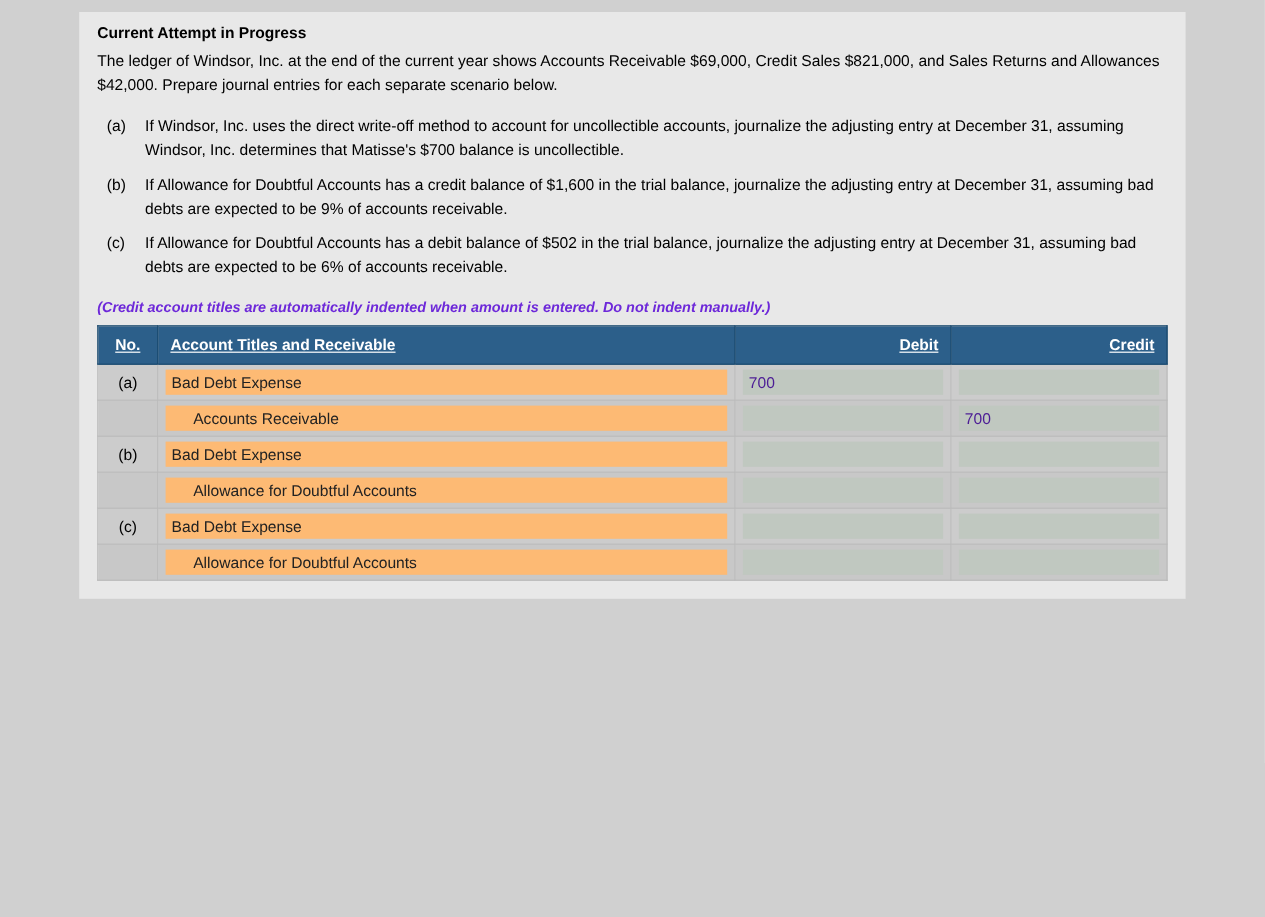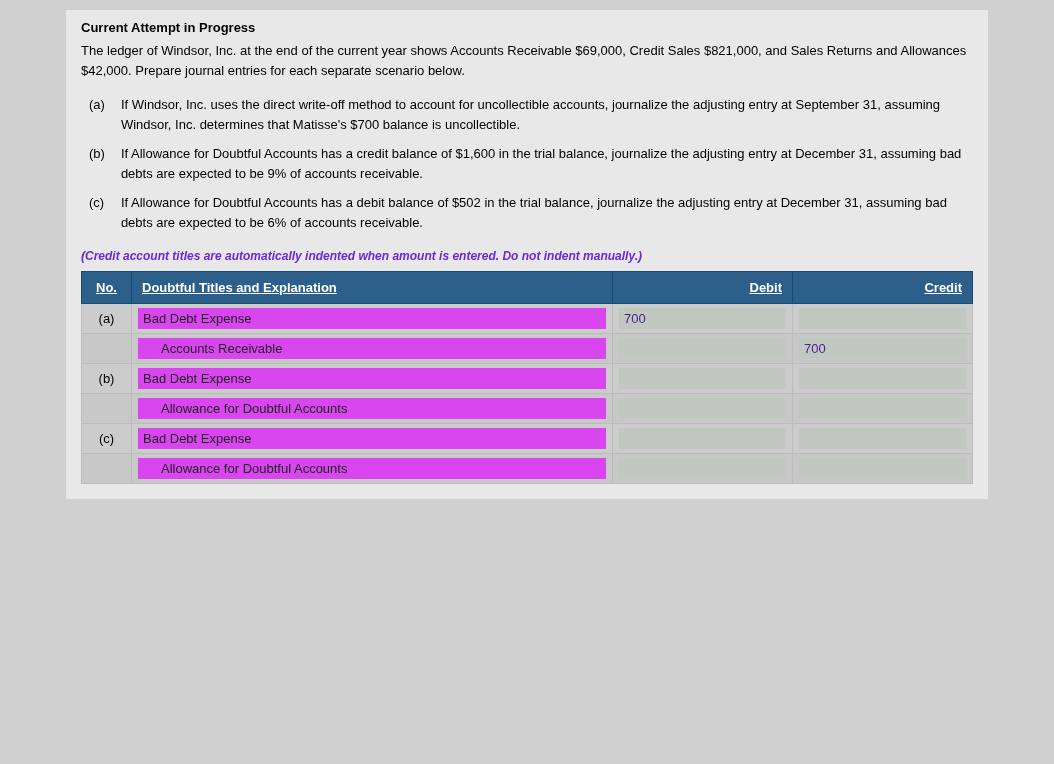--- a/index.html
+++ b/index.html
@@ -84,21 +84,21 @@
     .journal-table tr:nth-child(odd) {
       background: #cccccc;
     }
     .no-col {
       width: 50px;
       text-align: center;
       font-weight: normal;
     }
     .account-input {
       width: 100%;
-      background: #d946ef;
+      background: #fdba74;
       border: none;
       padding: 3px 5px;
       font-size: 13px;
       color: #222;
     }
     .amount-input {
       width: 100%;
       background: #c0c8c0;
       border: none;
       padding: 3px 5px;
@@ -127,40 +127,40 @@
 <body>
 
 <div class="page-container">
   <div class="section-title">Current Attempt in Progress</div>
   <p class="intro-text">The ledger of Windsor, Inc. at the end of the current year shows Accounts Receivable $69,000, Credit Sales $821,000, and Sales Returns and Allowances $42,000. Prepare journal entries for each separate scenario below.</p>
 
   <table class="scenario-table">
     <tbody>
       <tr>
         <td class="scenario-label">(a)</td>
-        <td>If Windsor, Inc. uses the direct write-off method to account for uncollectible accounts, journalize the adjusting entry at September 31, assuming Windsor, Inc. determines that Matisse's $700 balance is uncollectible.</td>
+        <td>If Windsor, Inc. uses the direct write-off method to account for uncollectible accounts, journalize the adjusting entry at December 31, assuming Windsor, Inc. determines that Matisse's $700 balance is uncollectible.</td>
       </tr>
       <tr>
         <td class="scenario-label">(b)</td>
         <td>If Allowance for Doubtful Accounts has a credit balance of $1,600 in the trial balance, journalize the adjusting entry at December 31, assuming bad debts are expected to be 9% of accounts receivable.</td>
       </tr>
       <tr>
         <td class="scenario-label">(c)</td>
         <td>If Allowance for Doubtful Accounts has a debit balance of $502 in the trial balance, journalize the adjusting entry at December 31, assuming bad debts are expected to be 6% of accounts receivable.</td>
       </tr>
     </tbody>
   </table>
 
   <p class="note-italic">(Credit account titles are automatically indented when amount is entered. Do not indent manually.)</p>
 
   <table class="journal-table">
     <thead>
       <tr class="header-row">
         <th class="no-col">No.</th>
-        <th class="account-col">Doubtful Titles and Explanation</th>
+        <th class="account-col">Account Titles and Receivable</th>
         <th class="debit-col">Debit</th>
         <th class="credit-col">Credit</th>
       </tr>
     </thead>
     <tbody id="journal-body">
     <tr>
           <td class="no-col row-label">(a)</td>
           <td><input type="text" class="account-input" value="Bad Debt Expense" style=""></td>
           <td class="amount-cell"><input type="text" class="amount-input" value="700" style=""></td>
           <td class="amount-cell"><input type="text" class="amount-input" style=""></td>

